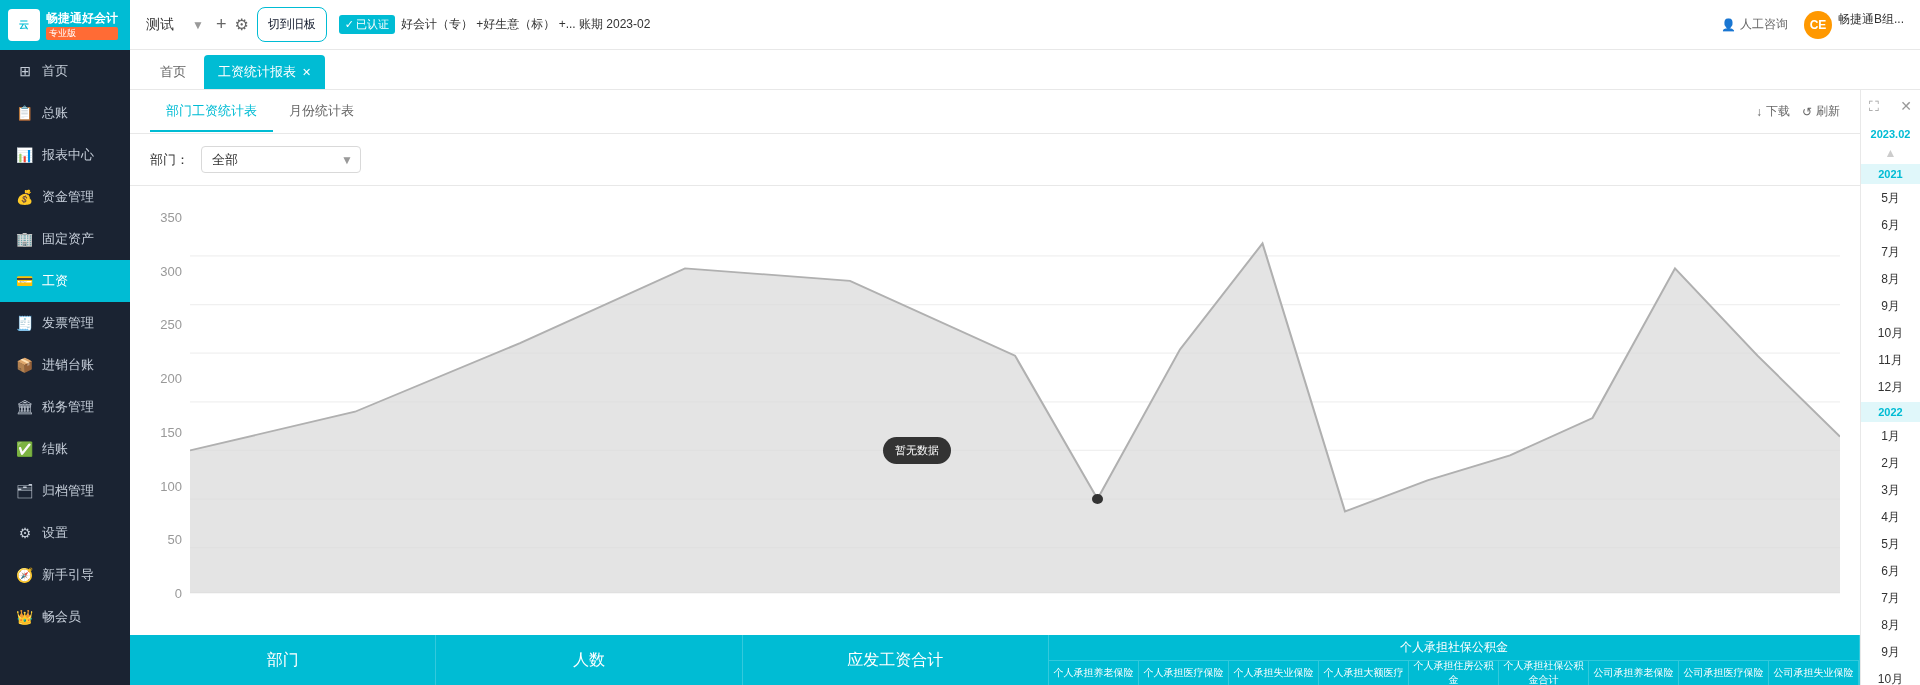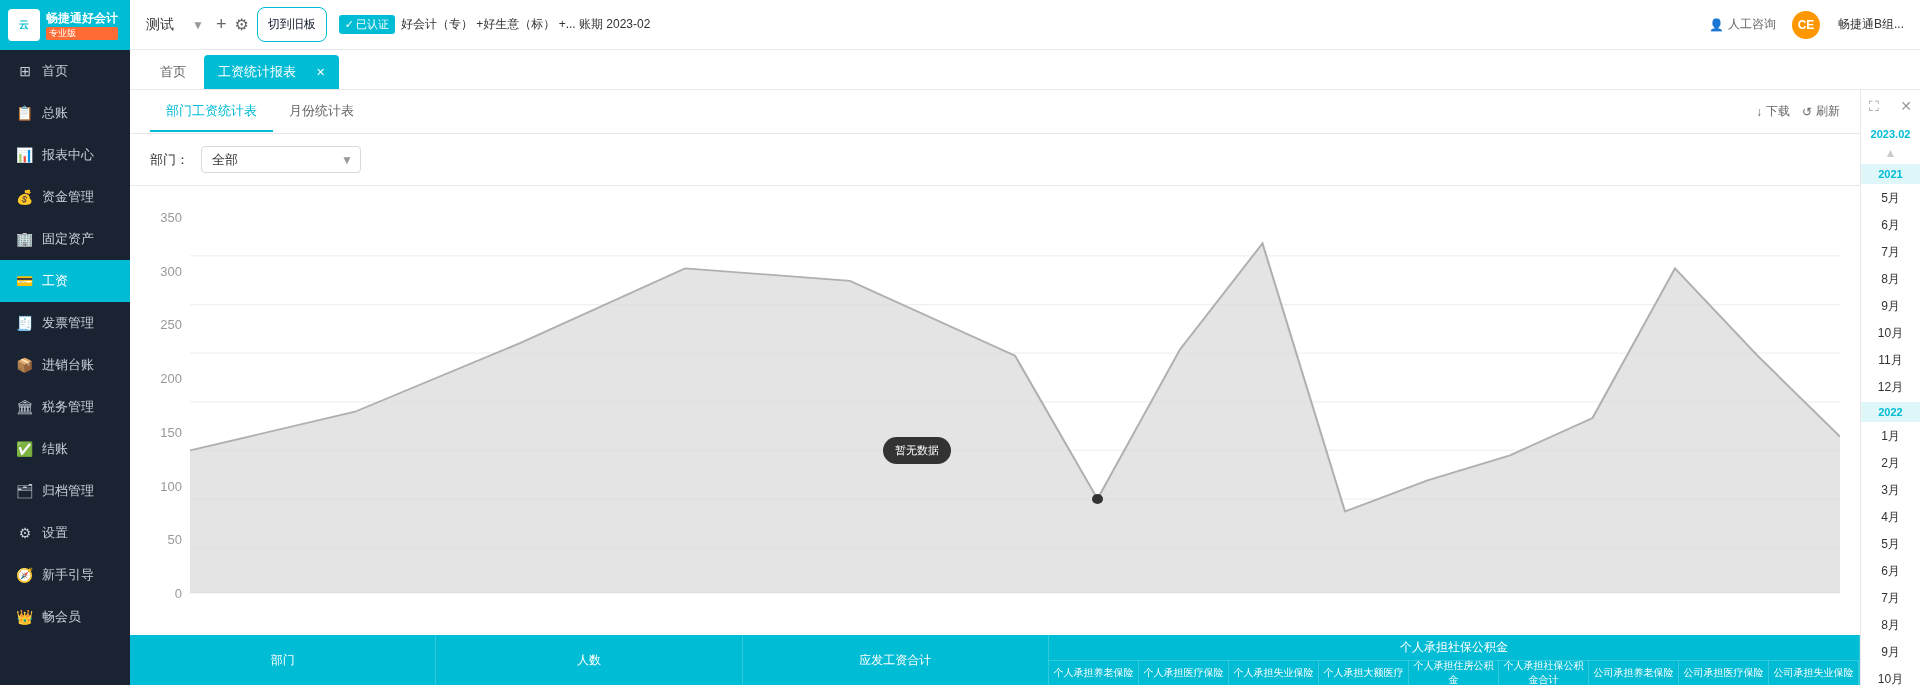--- a/index.html
+++ b/index.html
@@ -108,21 +108,21 @@
       gap: 2px;
     }
     .status-badge-good { color: #333; font-size: 12px; }
     .topbar-right {
       margin-left: auto;
       display: flex;
       align-items: center;
       gap: 16px;
     }
     .topbar-help { display: flex; align-items: center; gap: 4px; color: #666; font-size: 12px; cursor: pointer; }
-    .topbar-user { display: flex; align-items: center; gap: 18px; cursor: pointer; }
+    .topbar-user { display: flex; align-items: flex-start; gap: 6px; cursor: pointer; }
     .user-avatar {
       width: 28px;
       height: 28px;
       background: #ff9800;
       border-radius: 50%;
       display: flex;
       align-items: center;
       justify-content: center;
       color: white;
       font-size: 12px;
@@ -146,21 +146,21 @@
       font-size: 13px;
       cursor: pointer;
       color: #666;
       border-radius: 4px 4px 0 0;
     }
     .tab-item.active {
       background: #00bcd4;
       color: white;
       display: flex;
       align-items: center;
-      gap: 20px;
+      gap: 6px;
     }
     .tab-close { font-size: 11px; cursor: pointer; }
 
     
     .content-wrapper {
       flex: 1;
       display: flex;
       overflow: hidden;
     }
 
@@ -292,21 +292,21 @@
       background: #00bcd4;
       color: white;
       display: flex;
       height: 50px;
       flex-shrink: 0;
     }
     .table-header-main-cell {
       display: flex;
       align-items: center;
       justify-content: center;
-      font-size: 12px;
+      font-size: 16px;
       padding: 0 8px;
       text-align: center;
       flex: 1;
       border-right: 1px solid rgba(255,255,255,0.2);
     }
     .table-header-sub-cell {
       display: flex;
       align-items: center;
       justify-content: center;
       font-size: 10px;

